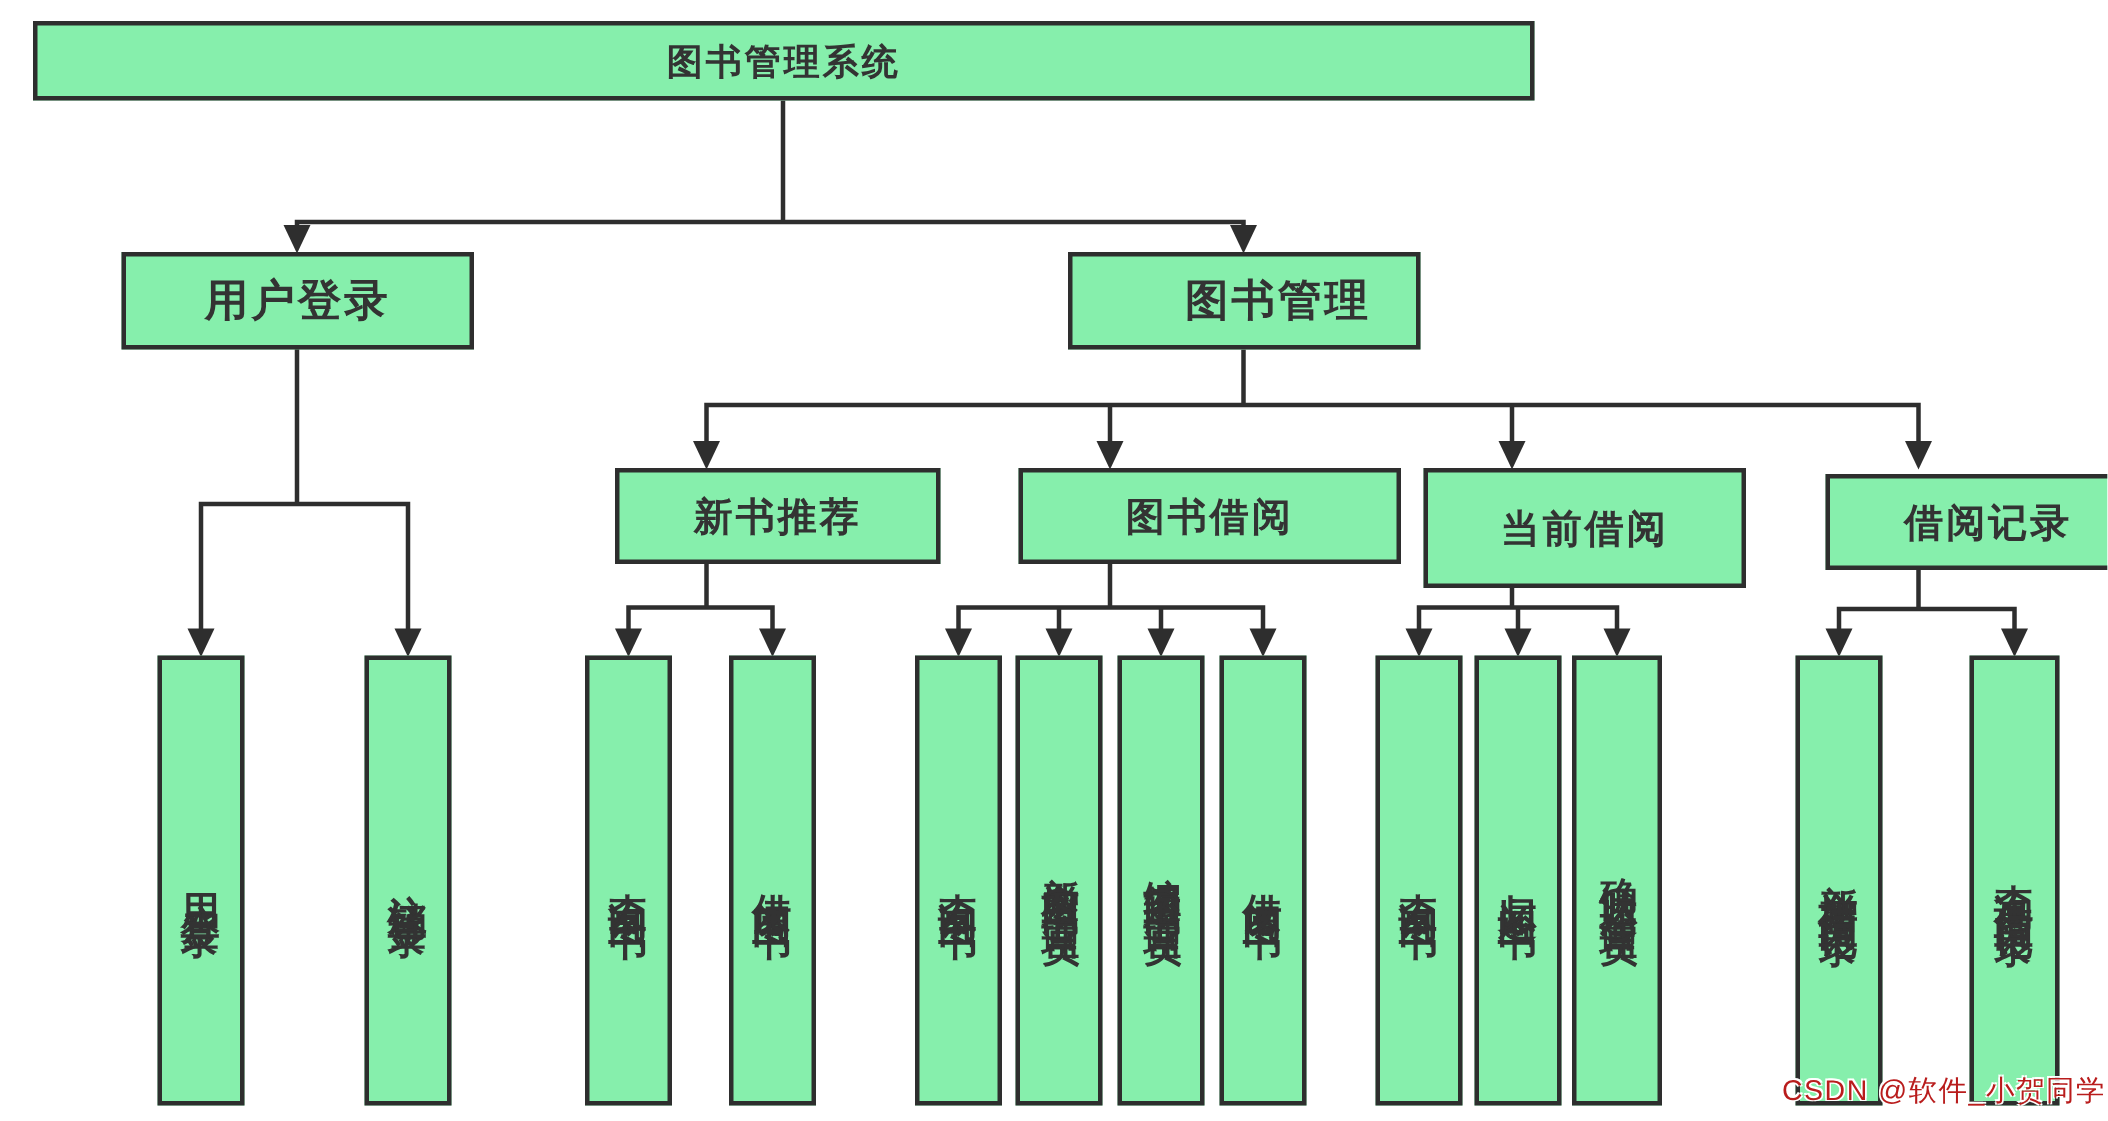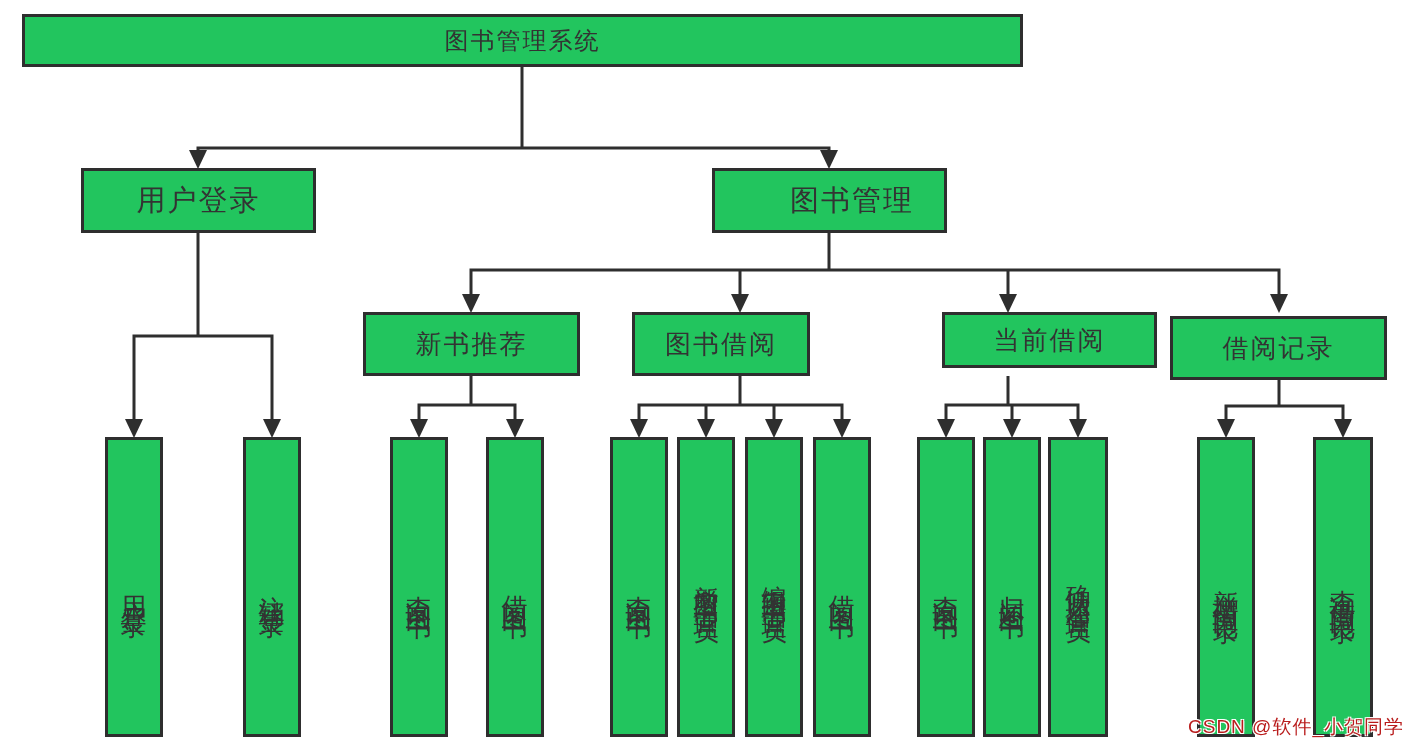--- a/index.html
+++ b/index.html
@@ -13,31 +13,32 @@
     color: #333333;
   }
   .edges {
     position: absolute;
     left: 0; top: 0;
     width: 1405px; height: 747px;
   }
   .node {
     position: absolute;
     box-sizing: border-box;
-    background: #22c55e;
+    background: #86efac;
     border: 3px solid #2e2e2e;
     display: flex;
     align-items: center;
     justify-content: center;
     text-align: center;
     white-space: nowrap;
+    font-weight: bold;
   }
   .root-node  { font-size: 24px; letter-spacing: 2px; }
   .l2-node    { font-size: 29px; letter-spacing: 2px; }
-  .l3-node    { font-size: 26px; letter-spacing: 2px; }
+  .l3-node    { font-size: 26px; letter-spacing: 2px; margin-left: 47px; }
   .leaf-node {
     writing-mode: vertical-rl;
     text-orientation: mixed;
     font-size: 26px;
     letter-spacing: 6px;
     white-space: normal;
     line-height: 1;
   }
   .leaf-node.long { letter-spacing: 5px; font-size: 25px; }
   .watermark {
@@ -113,22 +114,22 @@
       <polygon points="1334,419 1352,419 1343,438"></polygon>
     </g>
   </svg>
 
   <div class="node root-node" style="left:22px; top:14px; width:1001px; height:53px;">图书管理系统</div>
 
   <div class="node l2-node" style="left:81px; top:168px; width:235px; height:65px;">用户登录</div>
   <div class="node l2-node" style="left:712px; top:168px; width:235px; height:65px;padding-left:45px;">图书管理</div>
 
   <div class="node l3-node" style="left:363px; top:312px; width:217px; height:64px;">新书推荐</div>
-  <div class="node l3-node" style="left:632px; top:312px; width:178px; height:64px;">图书借阅</div>
-  <div class="node l3-node" style="left:942px; top:312px; width:215px; height:56px;">当前借阅</div>
+  <div class="node l3-node" style="left:632px; top:312px; width:255px; height:64px;">图书借阅</div>
+  <div class="node l3-node" style="left:902px; top:312px; width:215px; height:80px;">当前借阅</div>
   <div class="node l3-node" style="left:1170px; top:316px; width:217px; height:64px;">借阅记录</div>
 
   <div class="node leaf-node" style="left:105px; top:437px; width:58px; height:300px;">用户登录</div>
   <div class="node leaf-node" style="left:243px; top:437px; width:58px; height:300px;">注销登录</div>
 
   <div class="node leaf-node" style="left:390px; top:437px; width:58px; height:300px;">查询图书</div>
   <div class="node leaf-node" style="left:486px; top:437px; width:58px; height:300px;">借阅图书</div>
 
   <div class="node leaf-node" style="left:610px; top:437px; width:58px; height:300px;">查询图书</div>
   <div class="node leaf-node long" style="left:677px; top:437px; width:58px; height:300px;">新增图书（管理员）</div>

